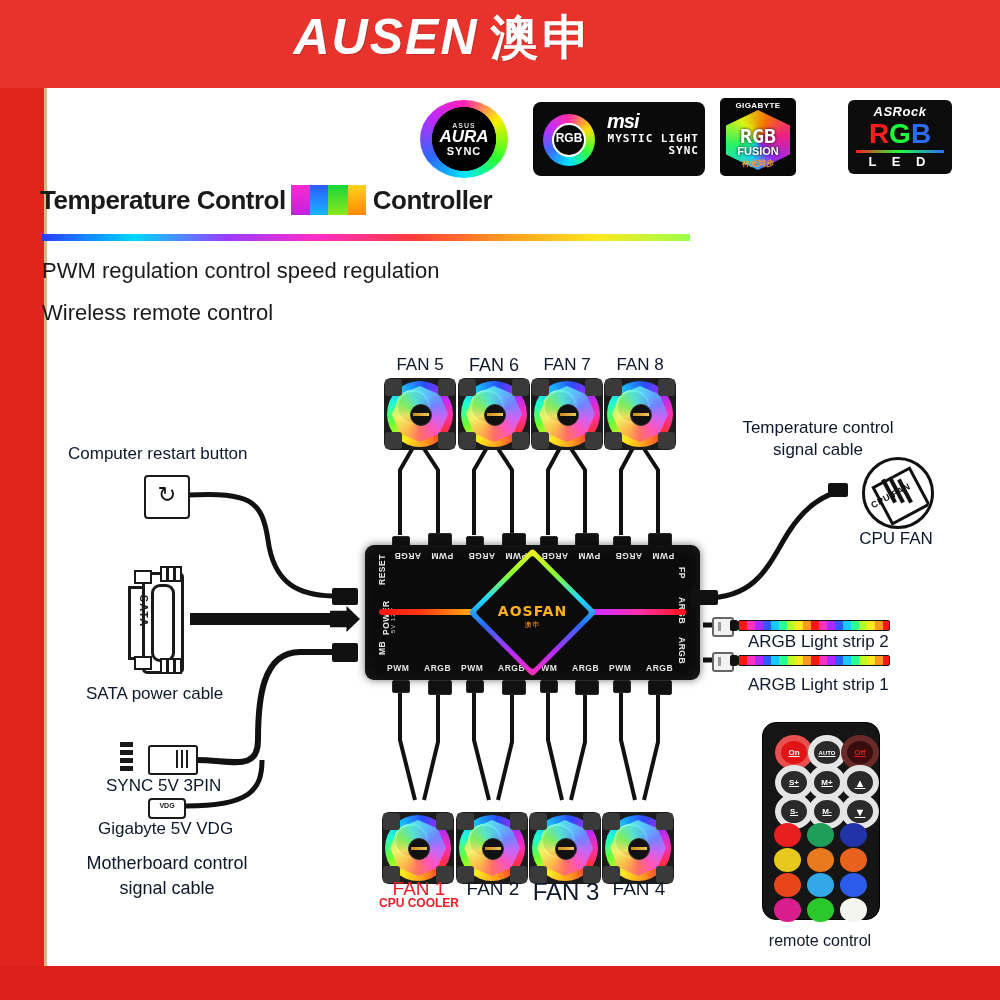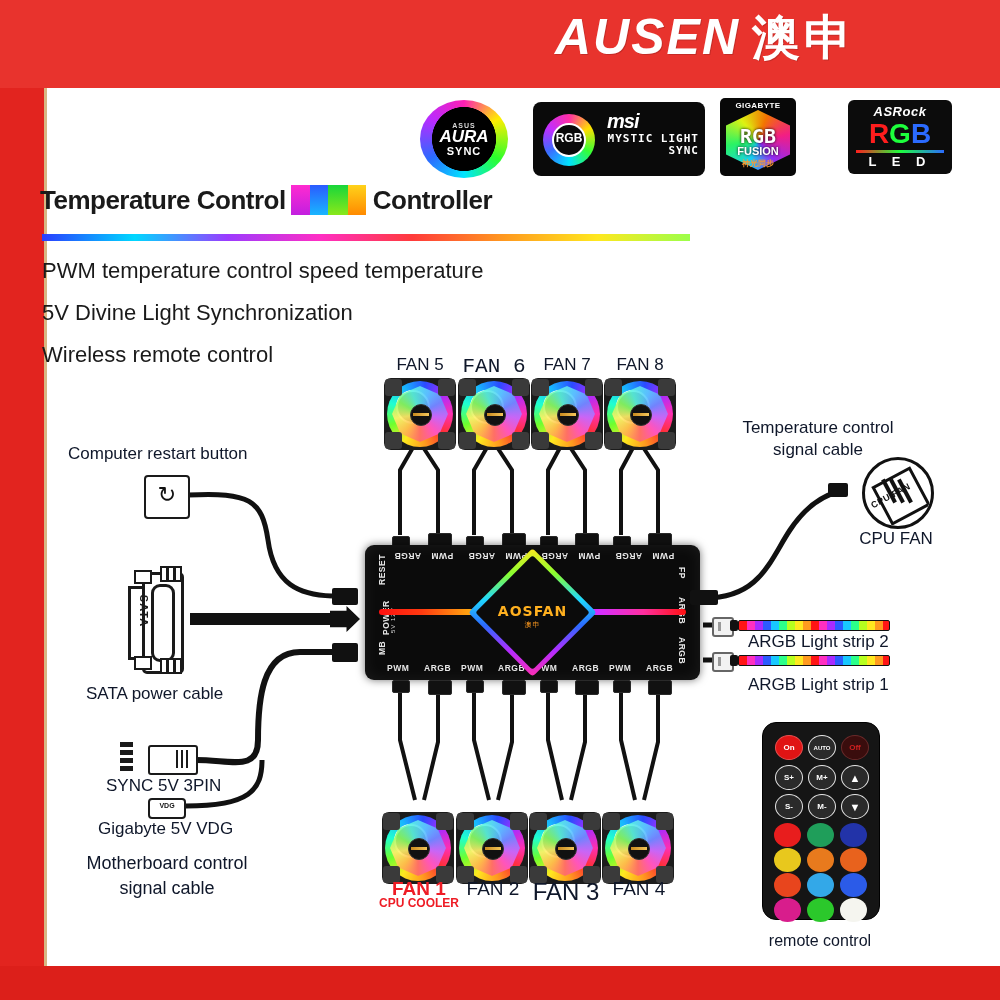--- a/index.html
+++ b/index.html
@@ -11,23 +11,23 @@
   
   .frame-gold{position:absolute;left:44px;top:22px;width:956px;height:945px;
       border-left:3px solid #d8b783;border-top:3px solid #d8b783;
       border-top-left-radius:26px;background:#fff;}
   .canvas{position:absolute;left:48px;top:25px;width:952px;height:940px;background:#fff;
       border-top-left-radius:24px;}
   .bottom-band{position:absolute;left:0;bottom:0;width:1000px;height:34px;background:#dc1f1a;}
 
   
   .banner{position:absolute;left:0;top:0;width:1000px;height:88px;background:#e8332d;}
-  .banner .brand{position:absolute;left:0;top:6px;width:856px;text-align:right;
+  .banner .brand{position:absolute;left:0;top:6px;width:856px;text-align:center;
       color:#fff;font-size:50px;font-weight:bold;font-style:italic;letter-spacing:2px;
-      font-family:"Liberation Sans",sans-serif;text-shadow:1px 1px 0 rgba(0,0,0,.15);}
+      font-family:"Liberation Sans",sans-serif;text-shadow:1px 1px 0 rgba(0,0,0,.15);padding-left:16px;}
   .banner .brand .cn{font-style:normal;font-size:48px;margin-left:12px;letter-spacing:4px;}
 
   
   .badges{position:absolute;left:420px;top:98px;width:530px;height:82px;}
   .badge{position:absolute;border-radius:6px;}
 
   .b-aura{left:0px;top:2px;width:88px;height:78px;border-radius:50%;
       background:radial-gradient(circle at 50% 50%, #000 54%, transparent 55%),
       conic-gradient(#ff1fb4,#ffee00,#2bff2b,#00e5ff,#2b6bff,#b92bff,#ff1fb4);
       display:flex;align-items:center;justify-content:center;flex-direction:column;}
@@ -185,22 +185,22 @@
   .pinrow i{position:absolute;left:0;width:13px;height:5px;background:#1a1a1a;display:block;}
   .vdg{position:absolute;left:148px;top:798px;width:34px;height:17px;border:2px solid #1a1a1a;
       border-radius:4px;background:#fff;}
   .vdg span{position:absolute;left:0;top:2px;width:34px;text-align:center;font-size:7px;
       font-weight:bold;color:#111;}
 
   
   .remote{position:absolute;left:762px;top:722px;width:116px;height:196px;background:#151515;
       border-radius:14px;border:1px solid #000;}
   .rbtn{position:absolute;width:26px;height:23px;border-radius:50%;background:#2a2a2a;
-      border:1px solid #e5e5e5;display:flex;align-items:center;justify-content:center;
-      color:#fff;font-size:8px;font-weight:bold;}
+      border:6px solid #e5e5e5;display:flex;align-items:center;justify-content:center;
+      color:#fff;font-size:8px;font-weight:bold;text-decoration:underline;}
   .cbtn{position:absolute;width:27px;height:24px;border-radius:50%;}
 
   svg{display:block;}
 </style>
 </head>
 <body>
 
 <div id="page">
 
   <div class="frame-gold"></div>
@@ -246,22 +246,21 @@
       <div class="led">L E D</div>
     </div>
   </div>
 
   <div class="headline">
     <span>Temperature Control </span><span class="argb-word"><span class="L1">A</span><span class="L2">R</span><span class="L3">G</span><span class="L4">B</span></span><span> Controller</span>
   </div>
   <div class="rainbow-rule"></div>
 
   <div class="bullets">
-    <div>PWM temperature control speed temperature</div>
-    <div>5V Divine Light Synchronization</div>
+    <div>PWM regulation control speed regulation</div>
     <div>Wireless remote control</div>
   </div>
 
   <svg style="position:absolute;left:0;top:0;" width="1000" height="1000">
 
     <g stroke="#111" fill="none" stroke-width="4">
       <path d="M415,444 L400,470 L400,535"></path>
       <path d="M421,444 L438,470 L438,535"></path>
       <path d="M489,444 L474,470 L474,535"></path>
       <path d="M495,444 L512,470 L512,535"></path>
@@ -291,21 +290,21 @@
     <path d="M262,760 C262,790 250,806 186,806" stroke="#111" stroke-width="5" fill="none"></path>
 
     <path d="M705,598 C760,598 770,560 790,530 C806,506 822,496 838,492" stroke="#111" stroke-width="5" fill="none"></path>
 
     <path d="M703,625 L712,625" stroke="#111" stroke-width="5" fill="none"></path>
 
     <path d="M703,660 L712,660" stroke="#111" stroke-width="5" fill="none"></path>
   </svg>
 
   <div class="lbl c" style="left:388px;top:355px;width:64px;font-size:17px;">FAN 5</div>
-  <div class="lbl c" style="left:462px;top:355px;width:64px;font-size:21px;font-family:Liberation Mono, monospace;">FAN 6</div>
+  <div class="lbl c" style="left:462px;top:355px;width:64px;font-size:18px;">FAN 6</div>
   <div class="lbl c" style="left:535px;top:355px;width:64px;font-size:17px;">FAN 7</div>
   <div class="lbl c" style="left:608px;top:355px;width:64px;font-size:17px;">FAN 8</div>
 
   <div class="fan" style="left:384px;top:378px;">
     <div class="frame"></div>
       <div class="ring"></div>
       <div class="blades"></div>
     <div class="corner c1"></div>
       <div class="corner c2"></div>
       <div class="corner c3"></div>
@@ -377,21 +376,21 @@
     <div class="frame"></div>
       <div class="ring"></div>
       <div class="blades"></div>
     <div class="corner c1"></div>
       <div class="corner c2"></div>
       <div class="corner c3"></div>
       <div class="corner c4"></div>
     <div class="hub"></div>
   </div>
 
-  <div class="lbl c" style="left:380px;top:878px;width:78px;font-size:19px;font-weight:bold;color:#ee1c25;">FAN 1</div>
+  <div class="lbl c" style="left:380px;top:878px;width:78px;font-size:19px;font-weight:normal;color:#ee1c25;">FAN 1</div>
   <div class="lbl c" style="left:372px;top:896px;width:94px;font-size:12px;font-weight:bold;color:#ee1c25;">CPU COOLER</div>
   <div class="lbl c" style="left:454px;top:878px;width:78px;font-size:19px;">FAN 2</div>
   <div class="lbl c" style="left:527px;top:878px;width:78px;font-size:24px;">FAN 3</div>
   <div class="lbl c" style="left:600px;top:878px;width:78px;font-size:19px;">FAN 4</div>
 
   <div class="pin" style="left:392px;top:536px;width:16px;height:11px;"></div>
   <div class="pin" style="left:428px;top:533px;width:22px;height:14px;"></div>
   <div class="pin" style="left:466px;top:536px;width:16px;height:11px;"></div>
   <div class="pin" style="left:502px;top:533px;width:22px;height:14px;"></div>
   <div class="pin" style="left:540px;top:536px;width:16px;height:11px;"></div>

